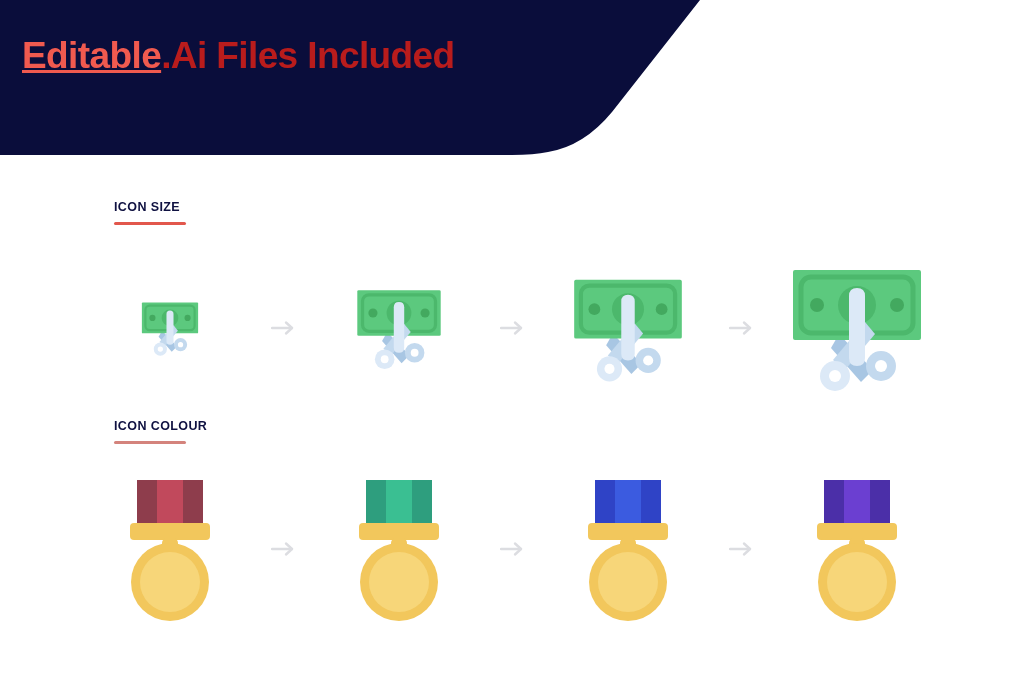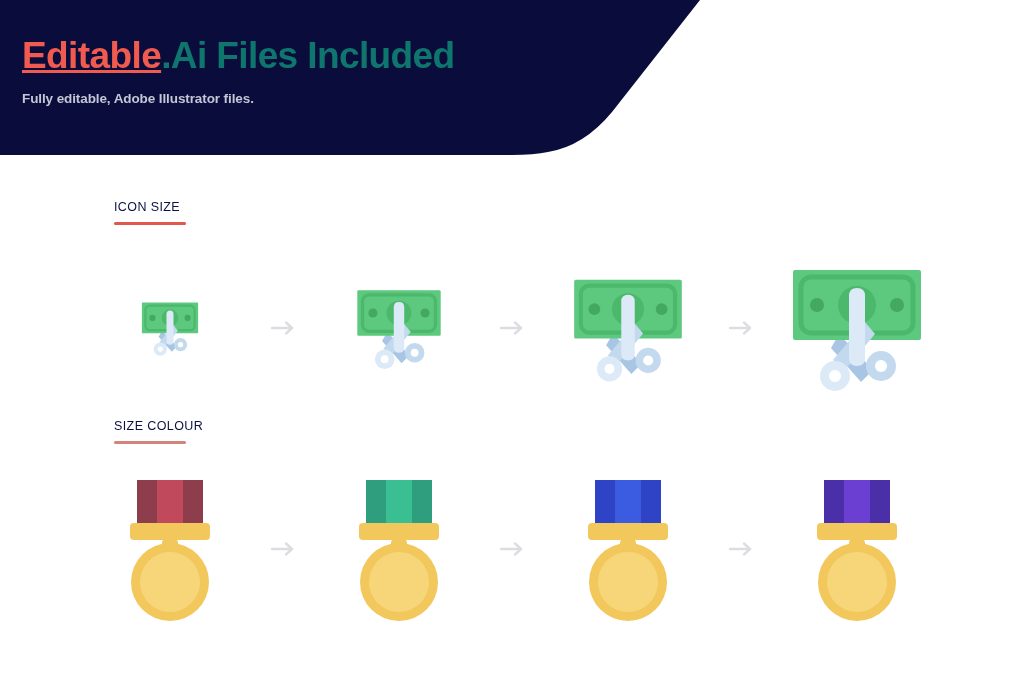--- a/index.html
+++ b/index.html
@@ -59,21 +59,21 @@
   
   .section { position: absolute; left: 0; width: 1024px; }
   #section-icon-size   { top: 200px; }
   #section-icon-colour { top: 419px; }
 
   .section-heading {
     position: absolute;
     left: 114px;
     top: 0;
     font-size: 12.5px;
-    font-weight: normal;
+    font-weight: bold;
     letter-spacing: 0.4px;
     color: #0F1141;
     white-space: nowrap;
   }
   .section-rule {
     position: absolute;
     left: 114px;
     top: 22px;
     width: 72px;
     height: 2.5px;
@@ -123,22 +123,21 @@
 </style>
 </head>
 <body style="background: rgb(255, 255, 255);">
 
 <div id="header-banner">
   <svg id="header-shape" viewBox="0 0 700 158" preserveAspectRatio="none" xmlns="http://www.w3.org/2000/svg">
     <path d="M0,0 L700,0 L612,112 Q584,146 548,152 Q534,155 512,155 L0,155 Z" fill="#0A0D3B"></path>
   </svg>
 
   <div id="header-text-block">
-    <h1 id="header-title"><span class="accent" style="color: rgb(240, 90, 79);">Editable</span><span class="plain" style="color: #0f766e;">.Ai Files Included</span></h1>
-    <p id="header-subtitle" style="color: rgb(194, 198, 214);">Fully editable, Adobe Illustrator files.</p>
+    <h1 id="header-title"><span class="accent" style="color: rgb(240, 90, 79);">Editable</span><span class="plain" style="color: #b91c1c;">.Ai Files Included</span></h1>
   </div>
 </div>
 
 <div class="section" id="section-icon-size">
 
   <div class="section-heading">ICON SIZE</div>
   <div class="section-rule" style="background: rgb(226, 87, 76);"></div>
 
   <div class="icon-row" id="row-icon-size">
 
@@ -245,21 +244,21 @@
           <circle cx="48" cy="114" r="6" fill="#FFFFFF"></circle>
         </g>
       </svg>
     </div>
 
   </div>
 </div>
 
 <div class="section" id="section-icon-colour">
 
-  <div class="section-heading">SIZE COLOUR</div>
+  <div class="section-heading">ICON COLOUR</div>
   <div class="section-rule muted" style="background: rgb(212, 131, 124);"></div>
 
   <div class="icon-row" id="row-icon-colour">
 
     <div class="icon-cell c1">
       <svg class="medal-svg" width="92" height="145" viewBox="0 0 92 145" xmlns="http://www.w3.org/2000/svg">
         <g>
           <rect x="13" y="3" width="66" height="43" fill="#8E3D4C"></rect>
           <rect x="33" y="3" width="26" height="43" fill="#C1495C"></rect>
         </g>

